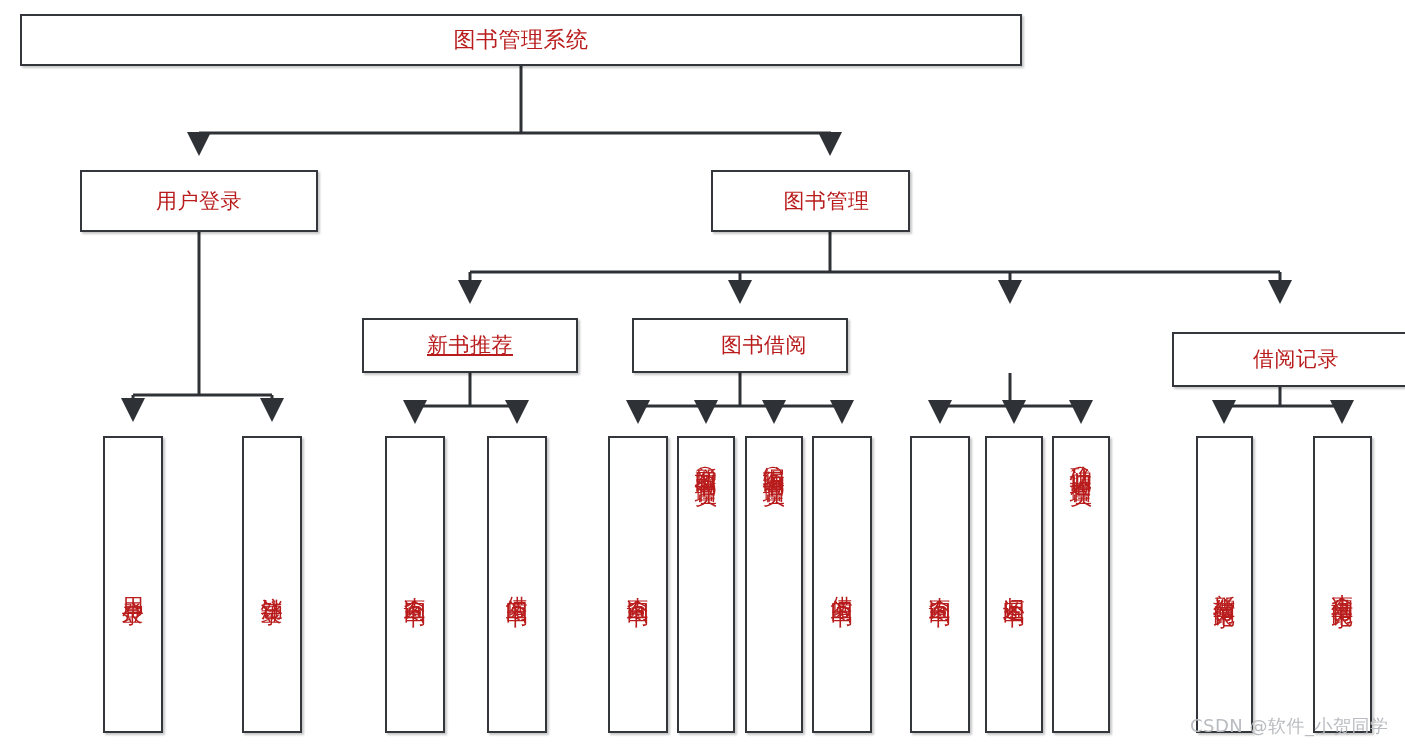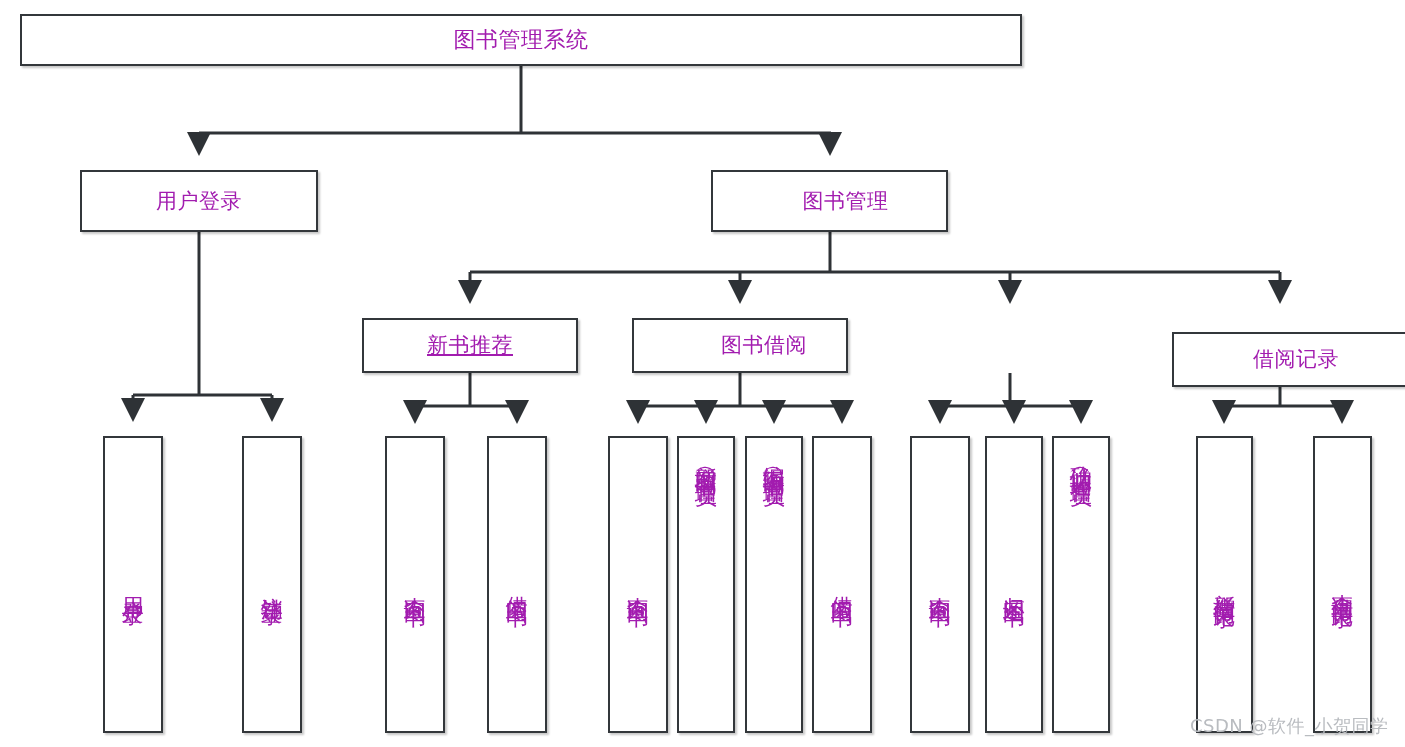--- a/index.html
+++ b/index.html
@@ -27,21 +27,21 @@
     pointer-events: none;
   }
   .node {
     position: absolute;
     box-sizing: border-box;
     background: #ffffff;
     border: 2.5px solid #33373b;
     display: flex;
     align-items: center;
     justify-content: center;
-    color: #a21caf;
+    color: #b91c1c;
     box-shadow: 2px 2px 2px rgba(0,0,0,0.22);
   }
   .node .label {
     text-align: center;
     line-height: 1.18;
     letter-spacing: 0.5px;
   }
   
   .node.horiz .label {
     writing-mode: horizontal-tb;
@@ -132,21 +132,21 @@
     </g>
   </svg>
 
   <div class="node horiz root" style="left:20px; top:14px; width:1002px; height:52px;">
     <span class="label">图书管理系统</span>
   </div>
 
   <div class="node horiz" style="left:80px; top:170px; width:238px; height:62px;">
     <span class="label">用户登录</span>
   </div>
-  <div class="node horiz" style="left:711px; top:170px; width:237px; height:62px;padding-left:32px;">
+  <div class="node horiz" style="left:711px; top:170px; width:199px; height:62px;padding-left:32px;">
     <span class="label">图书管理</span>
   </div>
 
   <div class="node horiz" style="left:362px; top:318px; width:216px; height:55px;text-decoration:underline;">
     <span class="label">新书推荐</span>
   </div>
   <div class="node horiz" style="left:632px; top:318px; width:216px; height:55px;padding-left:48px;">
     <span class="label">图书借阅</span>
   </div>
   <div class="node horiz" style="left:1172px; top:332px; width:248px; height:55px;">

